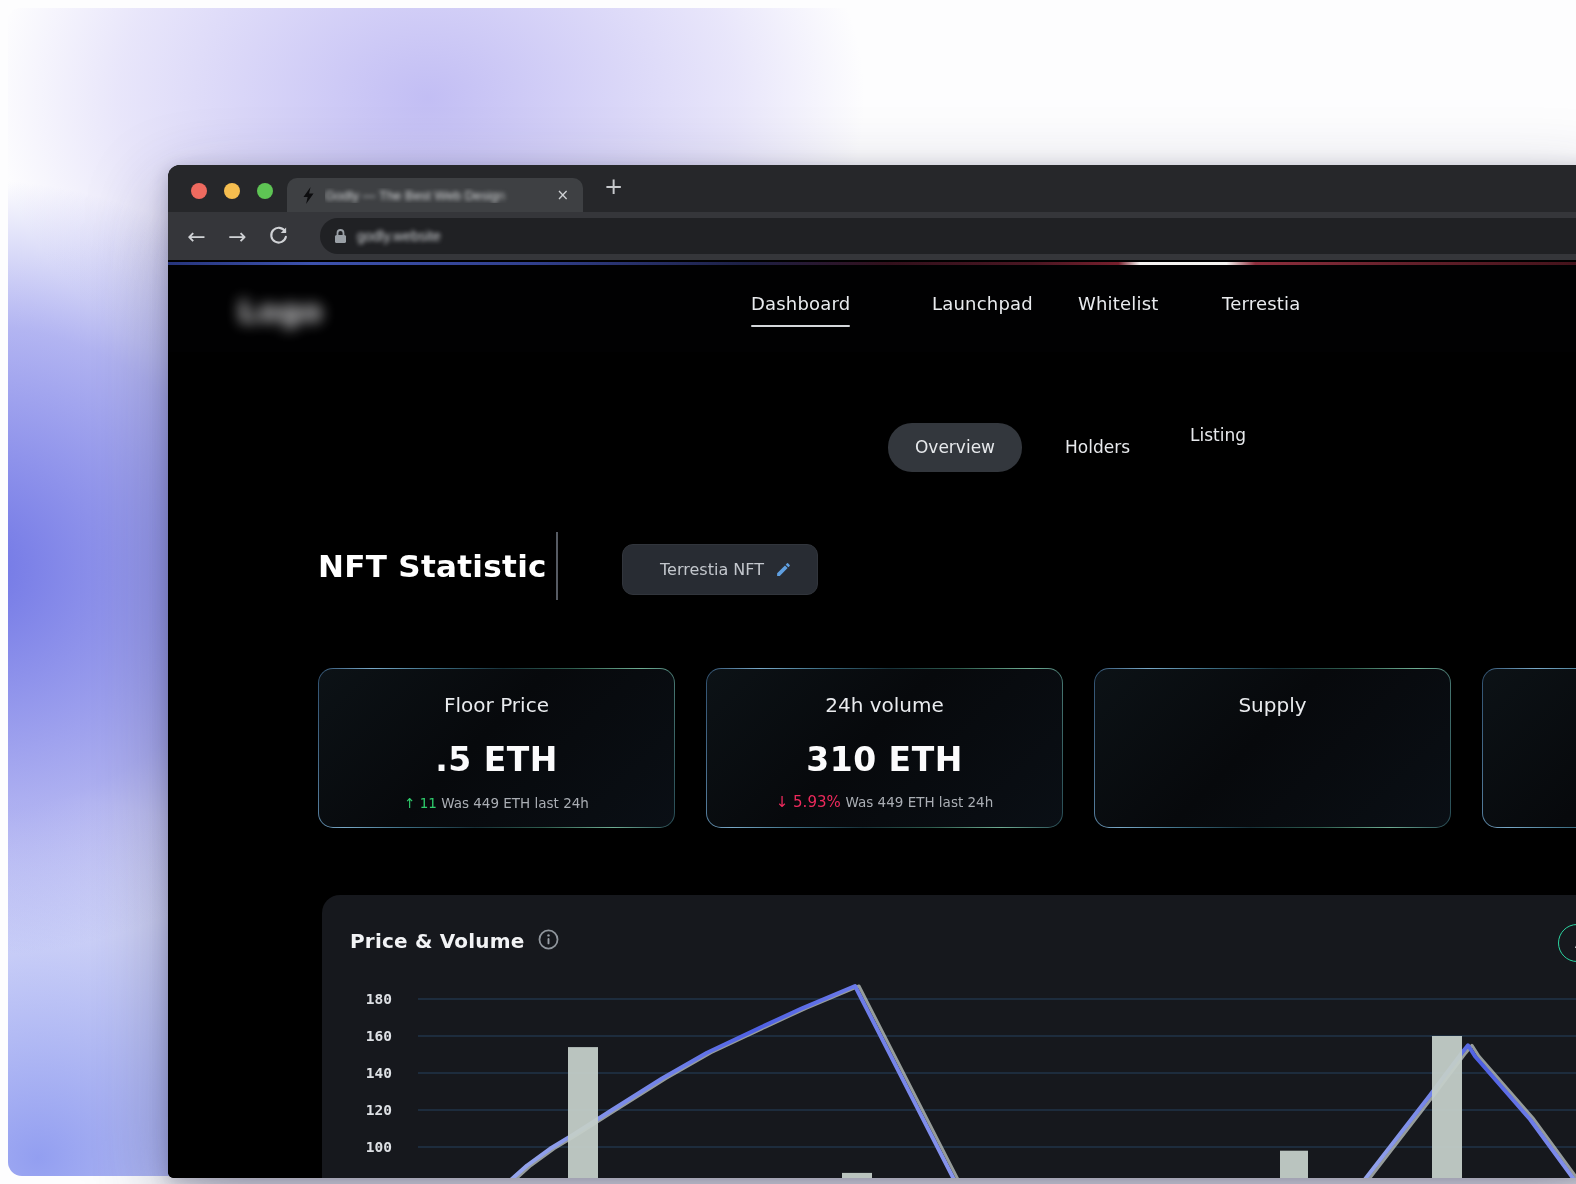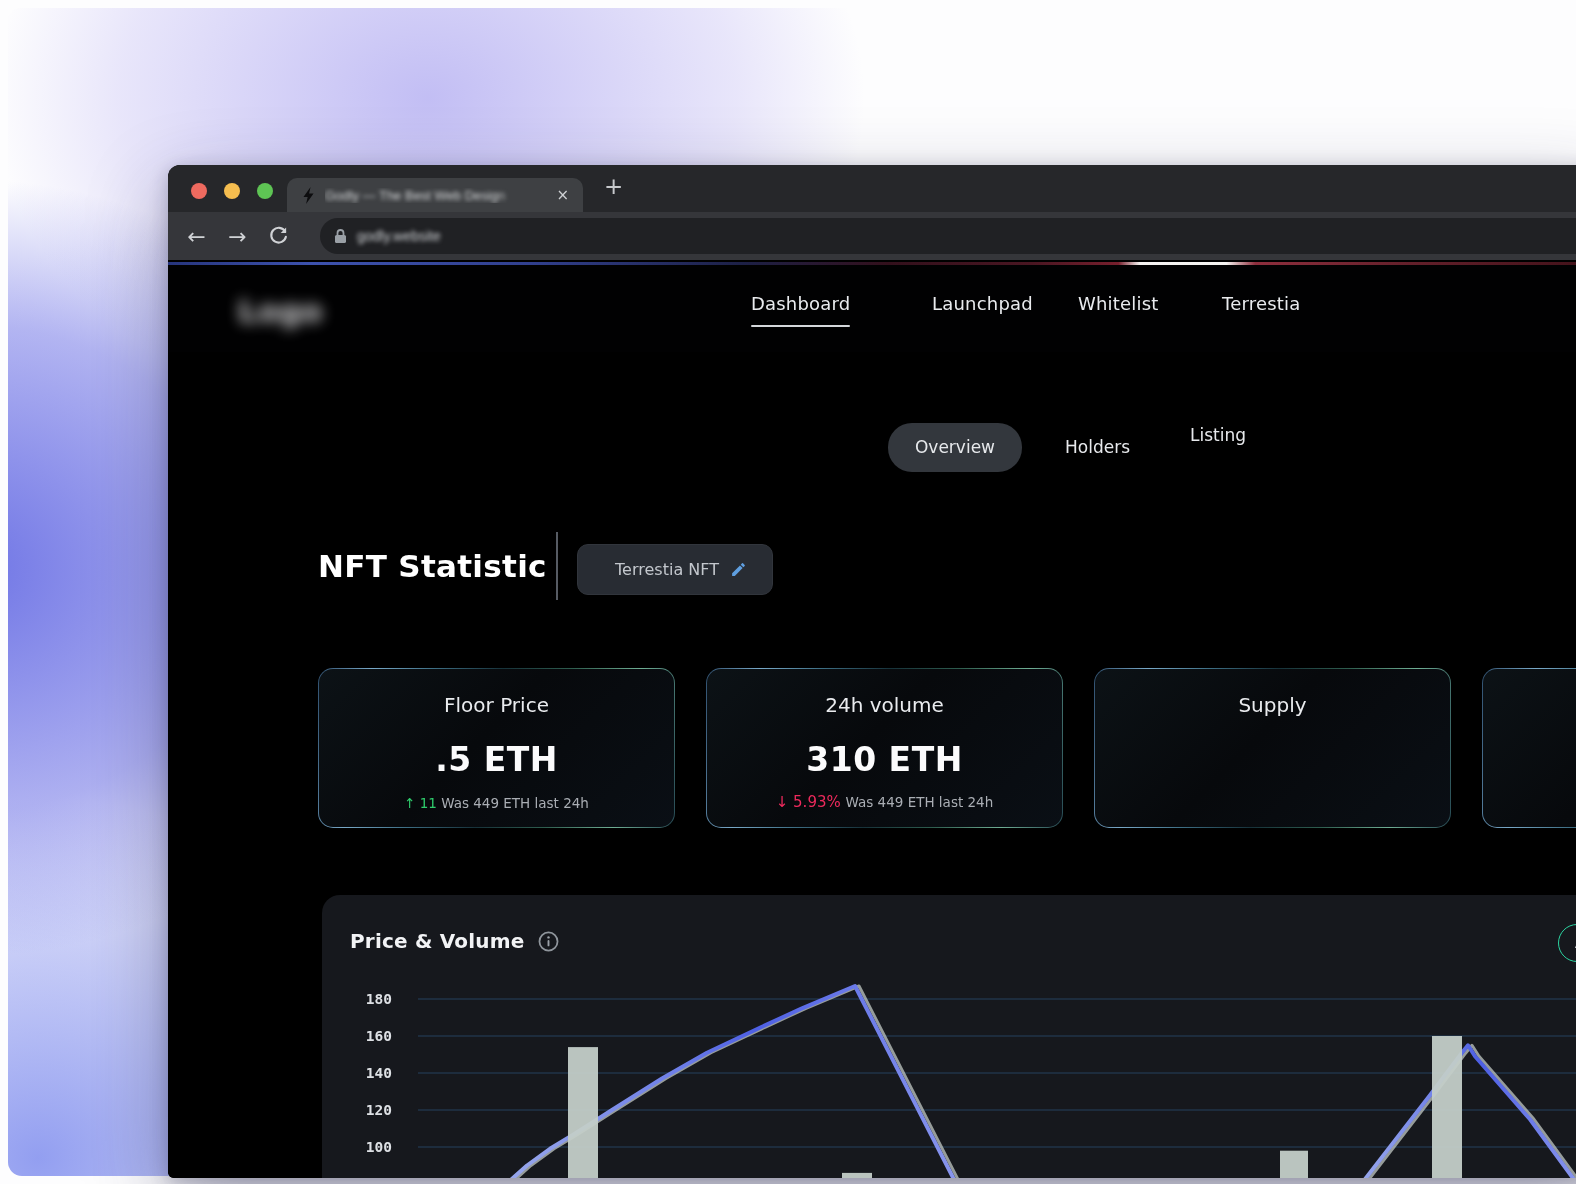--- a/index.html
+++ b/index.html
@@ -69,21 +69,21 @@
   .nav-item .underline { position:absolute; left:0; right:0; bottom:-13px; height:2px; background:#d4d7db; border-radius:1px; display:none; }
   .nav-item.active .underline { display:block; }
 
   .view-tabs { position:absolute; left:0; top:0; }
   .pill-tab { position:absolute; color:#e7e9ec; font-size:17px; }
   .pill-tab.pill { background:#33373d; border-radius:24px; text-align:center; line-height:49px; }
 
   .section-title { position:absolute; left:150px; top:288px; color:#fff; font-size:31px; font-weight:700; letter-spacing:.3px; }
   .v-divider { position:absolute; left:388px; top:272px; width:2px; height:68px; background:#565b63; }
   .collection-btn {
-    position:absolute; left:409px; top:284px; width:196px; height:51px;
+    position:absolute; left:454px; top:284px; width:196px; height:51px;
     background:#282c33; border:1px solid #31353c; border-radius:11px;
     display:flex; align-items:center; justify-content:center; gap:11px;
     color:#c3c7cd; font-size:16px;padding-left:12px;
   }
 
   
   .cards-row { position:absolute; left:150px; top:408px; display:flex; gap:31px; }
   .stat-card {
     width:357px; height:160px; border-radius:15px; position:relative;
     border:1.5px solid transparent;
@@ -94,21 +94,21 @@
   }
   .stat-label { margin-top:24px; font-size:20px; color:#e9ebee; }
   .stat-value { margin-top:23px; font-size:33px; font-weight:700; color:#fbfbfc; letter-spacing:.5px; }
   .stat-delta { position:absolute; left:0; right:0; bottom:16px; font-size:13.5px; color:#aaaeb4; }
   .stat-delta .arrow, .stat-delta .dval { font-weight:700; }
   .stat-delta.up .arrow, .stat-delta.up .dval { color:#2fcb6c; font-weight:400; }
   .stat-delta.down .arrow, .stat-delta.down .dval { color:#ed2a5c; font-weight:400; font-size:15px; }
 
   
   .chart-panel { position:absolute; left:154px; top:635px; right:-40px; height:290px; background:#16181d; border-radius:18px 0 0 0; }
-  .chart-title-row { position:absolute; left:28px; top:34px; display:flex; align-items:center; gap:13px; }
+  .chart-title-row { position:absolute; left:28px; top:34px; display:flex; gap:13px; }
   .chart-title { color:#f2f3f5; font-size:20px; font-weight:700; letter-spacing:.2px; }
   .chart-filters { position:absolute; top:29px; left:0; }
   .filter-pill {
     position:absolute; height:38px; border-radius:19px; background:transparent;
     color:#e8eaed; font-size:13.5px; line-height:36px; text-align:center;
     border:1px solid #53565c; white-space:nowrap; padding:0 16px;
   }
   .filter-pill.active { border:1px solid #2bd4a0; }
   .chart-svg { position:absolute; left:0; top:80px; }
 </style>

